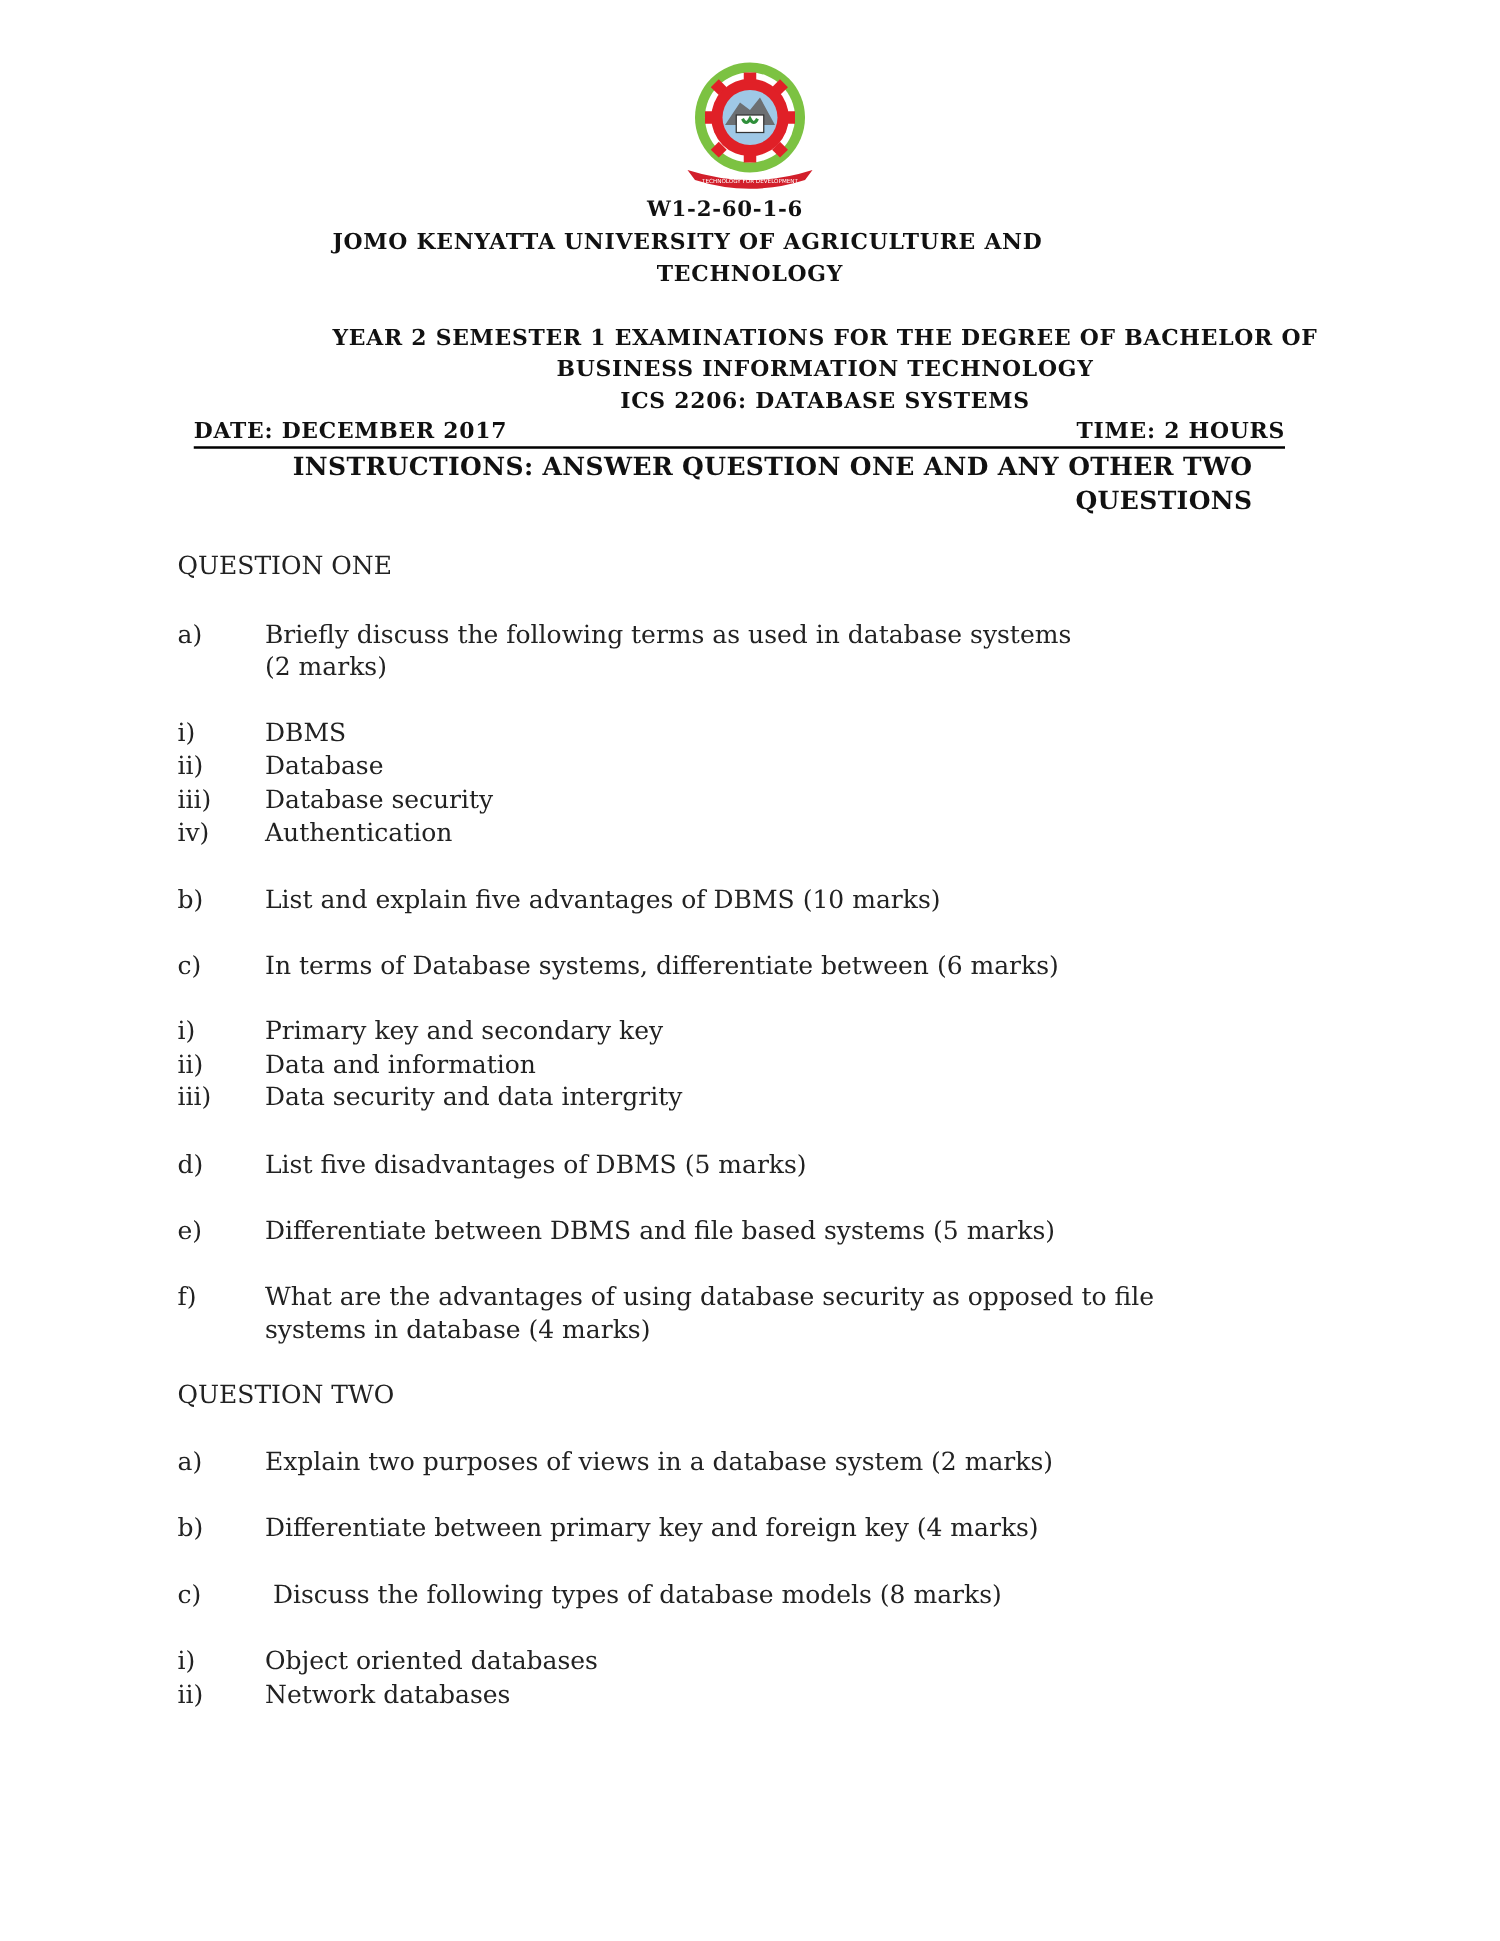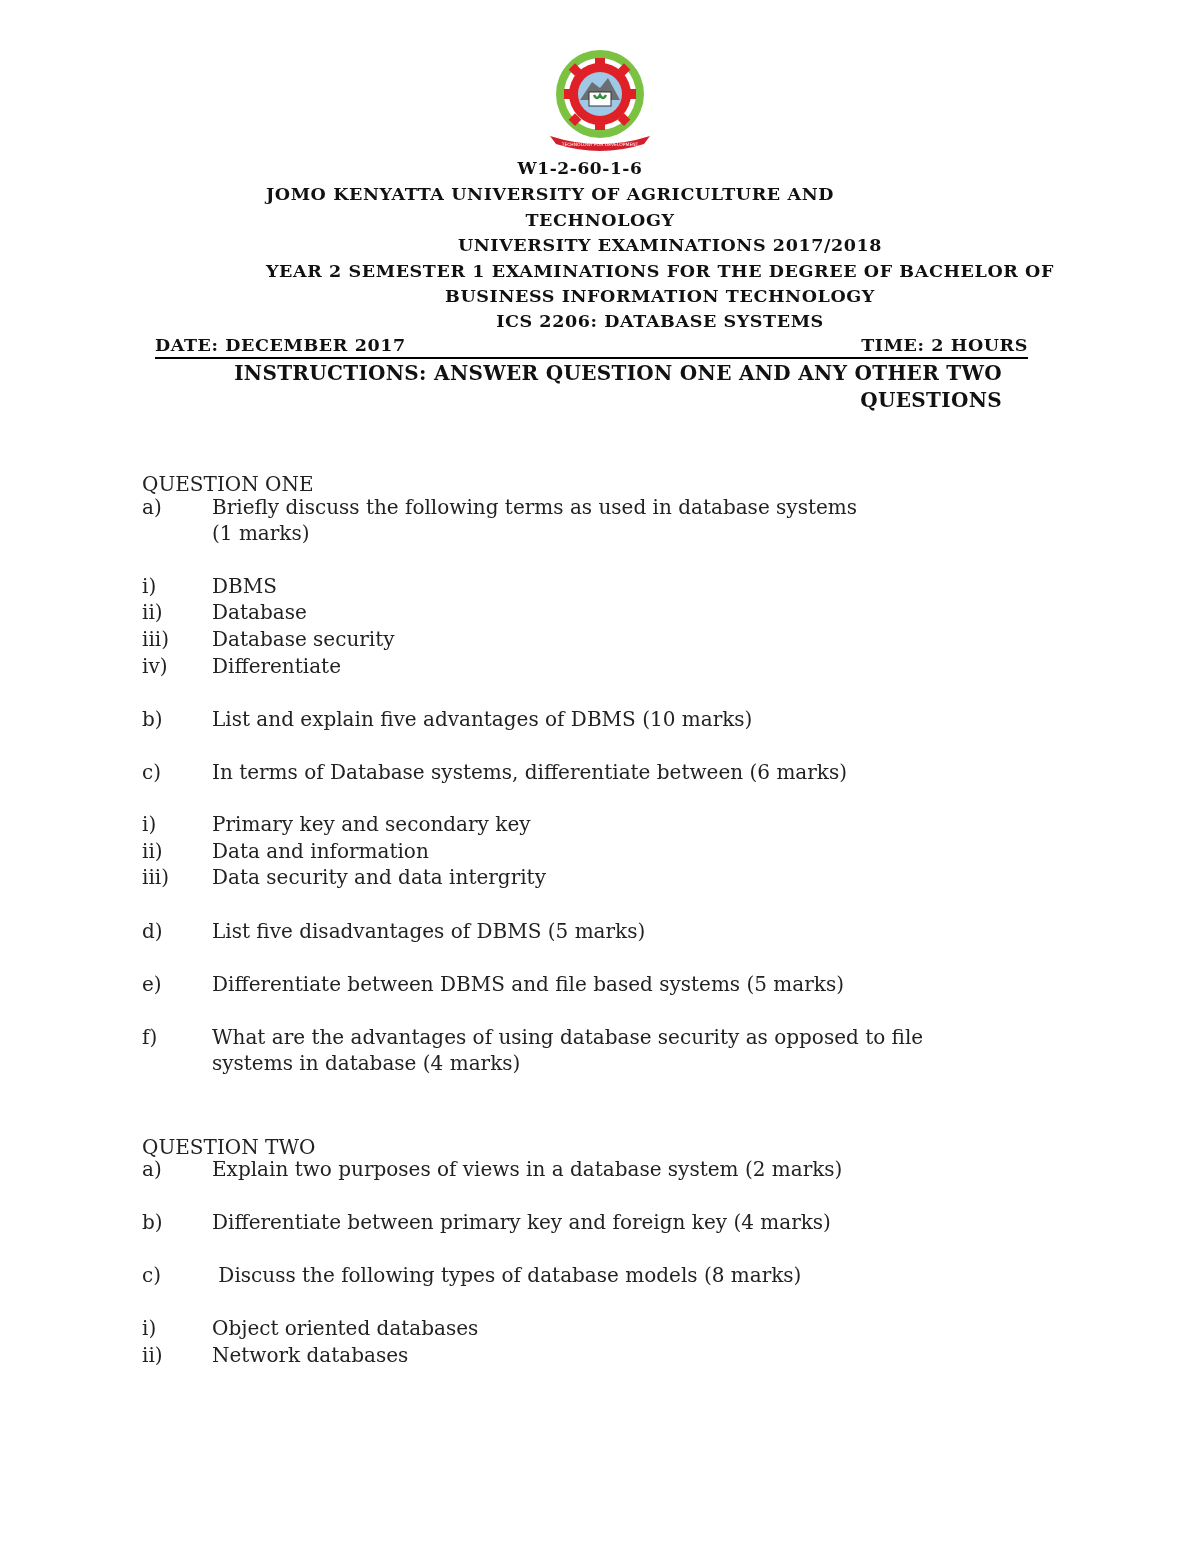--- a/index.html
+++ b/index.html
@@ -14,21 +14,21 @@
 
   .dt-row { position: absolute; left: 155px; top: 325px; width: 873px; height: 22px;
             font-family: "DejaVu Serif", serif; font-weight: bold; font-size: 17.5px; letter-spacing: 0.6px;
             border-bottom: 2px solid #000; text-align: right; }
   .dt-row .l { position: absolute; left: 0; top: 0; }
   .dt-row .r { position: absolute; right: 0; top: 0; }
 
   .instr { position: absolute; left: 142px; top: 350px; width: 860px;
            font-family: "DejaVu Serif", serif; font-weight: bold; font-size: 20px; line-height: 27px; letter-spacing: 0.3px; text-align: right; }
 
-  .sec { position: absolute; left: 142px; font-family: "DejaVu Serif", serif; font-size: 20px; color: #222; margin-top: 32px; }
+  .sec { position: absolute; left: 142px; font-family: "DejaVu Serif", serif; font-size: 20px; color: #222; }
 
   .item { position: absolute; left: 142px; width: 900px; font-family: "DejaVu Serif", serif;
           font-size: 20px; line-height: 26px; color: #222; }
   .item .lbl { position: absolute; left: 0; top: 0; width: 60px; }
   .item .txt { position: absolute; left: 70px; top: 0; width: 830px; }
 </style>
 </head>
 <body>
 
 <div class="page">
@@ -55,57 +55,56 @@
       <path d="M6 88 Q56 104 106 88 L100 96 Q56 110 12 96 Z" fill="#d21f2b"></path>
       <text x="56" y="98" text-anchor="middle" font-size="4.5" fill="#fff" font-family="DejaVu Sans, sans-serif">TECHNOLOGY FOR DEVELOPMENT</text>
     </svg>
   </div>
 
   <div class="hdr code" style="top:148px; left:140px; width:980px; padding-left:0;">
     <span style="display:inline-block; margin-left:-100px;">W1-2-60-1-6</span>
   </div>
   <div class="hdr" style="top:174px; left:140px; width:820px;">JOMO KENYATTA UNIVERSITY OF AGRICULTURE AND</div>
   <div class="hdr" style="top:200px; left:140px; width:920px;">TECHNOLOGY</div>
-  <div class="hdr" style="top:225px; left:140px; width:1060px;">UNIVERSITY EXAMINATIONS 2017/2018</div>
   <div class="hdr" style="top:251px; left:140px; width:1040px;">YEAR 2 SEMESTER 1 EXAMINATIONS FOR THE DEGREE OF BACHELOR OF</div>
   <div class="hdr" style="top:276px; left:140px; width:1040px;">BUSINESS INFORMATION TECHNOLOGY</div>
   <div class="hdr" style="top:301px; left:140px; width:1040px;">ICS 2206: DATABASE SYSTEMS</div>
 
   <div class="dt-row">
     <span class="l">DATE: DECEMBER 2017</span>
     <span class="r">TIME: 2 HOURS</span>
   </div>
 
   <div class="instr">INSTRUCTIONS: ANSWER QUESTION ONE AND ANY OTHER TWO QUESTIONS</div>
 
   <div class="sec" style="top:430px;">QUESTION ONE</div>
 
   <div class="item" style="top:484px;">
     <span class="lbl">a)</span>
     <span class="txt">
       <span>Briefly discuss the following terms as used in database systems</span><br>
-      <span>(1 marks)</span>
+      <span>(2 marks)</span>
     </span>
   </div>
 
   <div class="item" style="top:563px;">
     <span class="lbl">i)</span>
     <span class="txt">DBMS</span>
   </div>
   <div class="item" style="top:589px;">
     <span class="lbl">ii)</span>
     <span class="txt">Database</span>
   </div>
   <div class="item" style="top:616px;">
     <span class="lbl">iii)</span>
     <span class="txt">Database security</span>
   </div>
   <div class="item" style="top:643px;">
     <span class="lbl">iv)</span>
-    <span class="txt">Differentiate</span>
+    <span class="txt">Authentication</span>
   </div>
 
   <div class="item" style="top:696px;">
     <span class="lbl">b)</span>
     <span class="txt">List and explain five advantages of DBMS (10 marks)</span>
   </div>
 
   <div class="item" style="top:749px;">
     <span class="lbl">c)</span>
     <span class="txt">In terms of Database systems, differentiate between (6 marks)</span>

